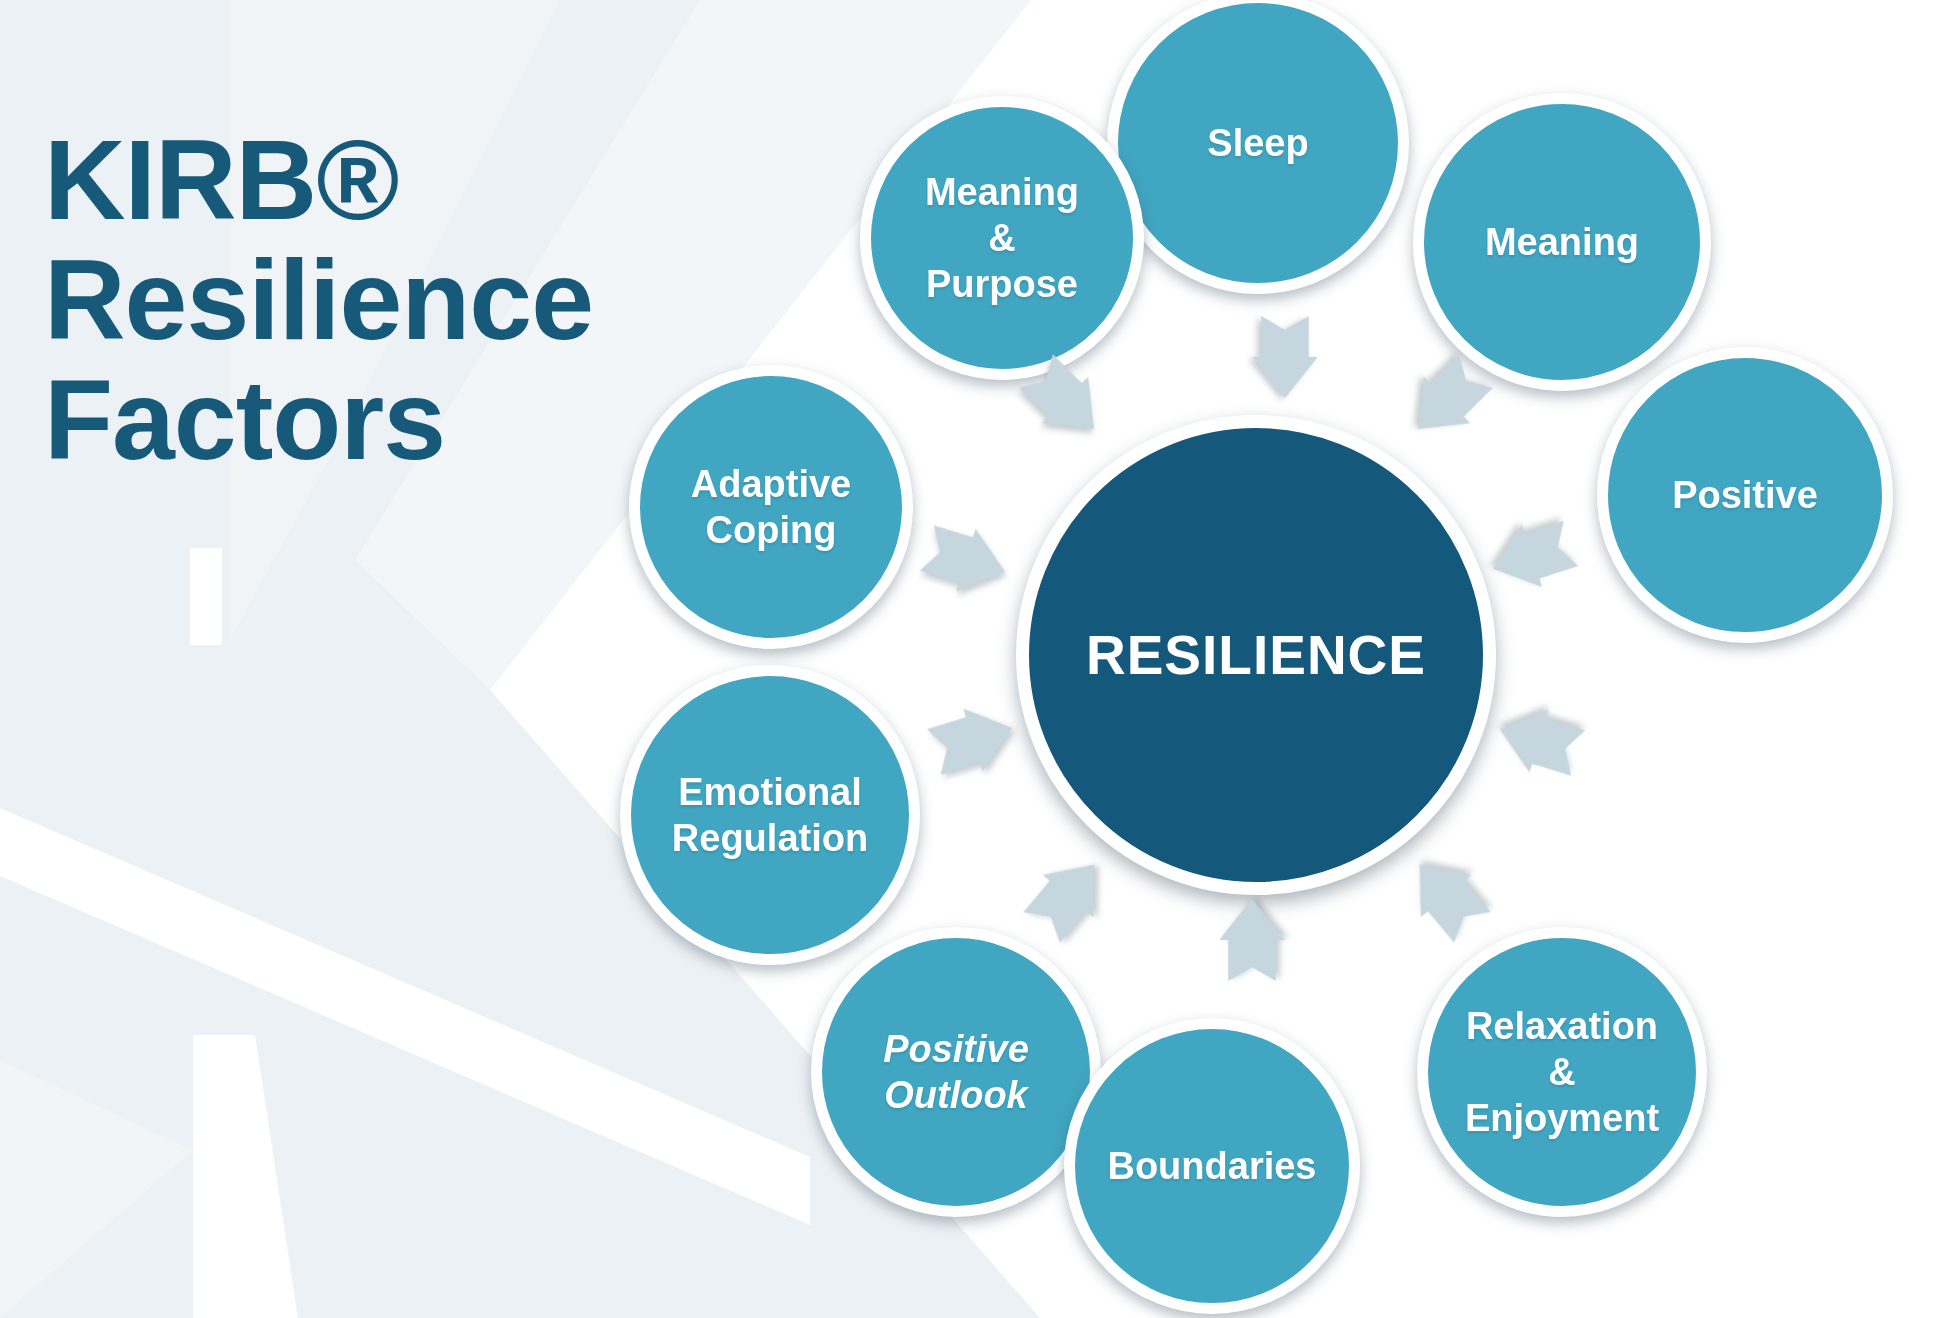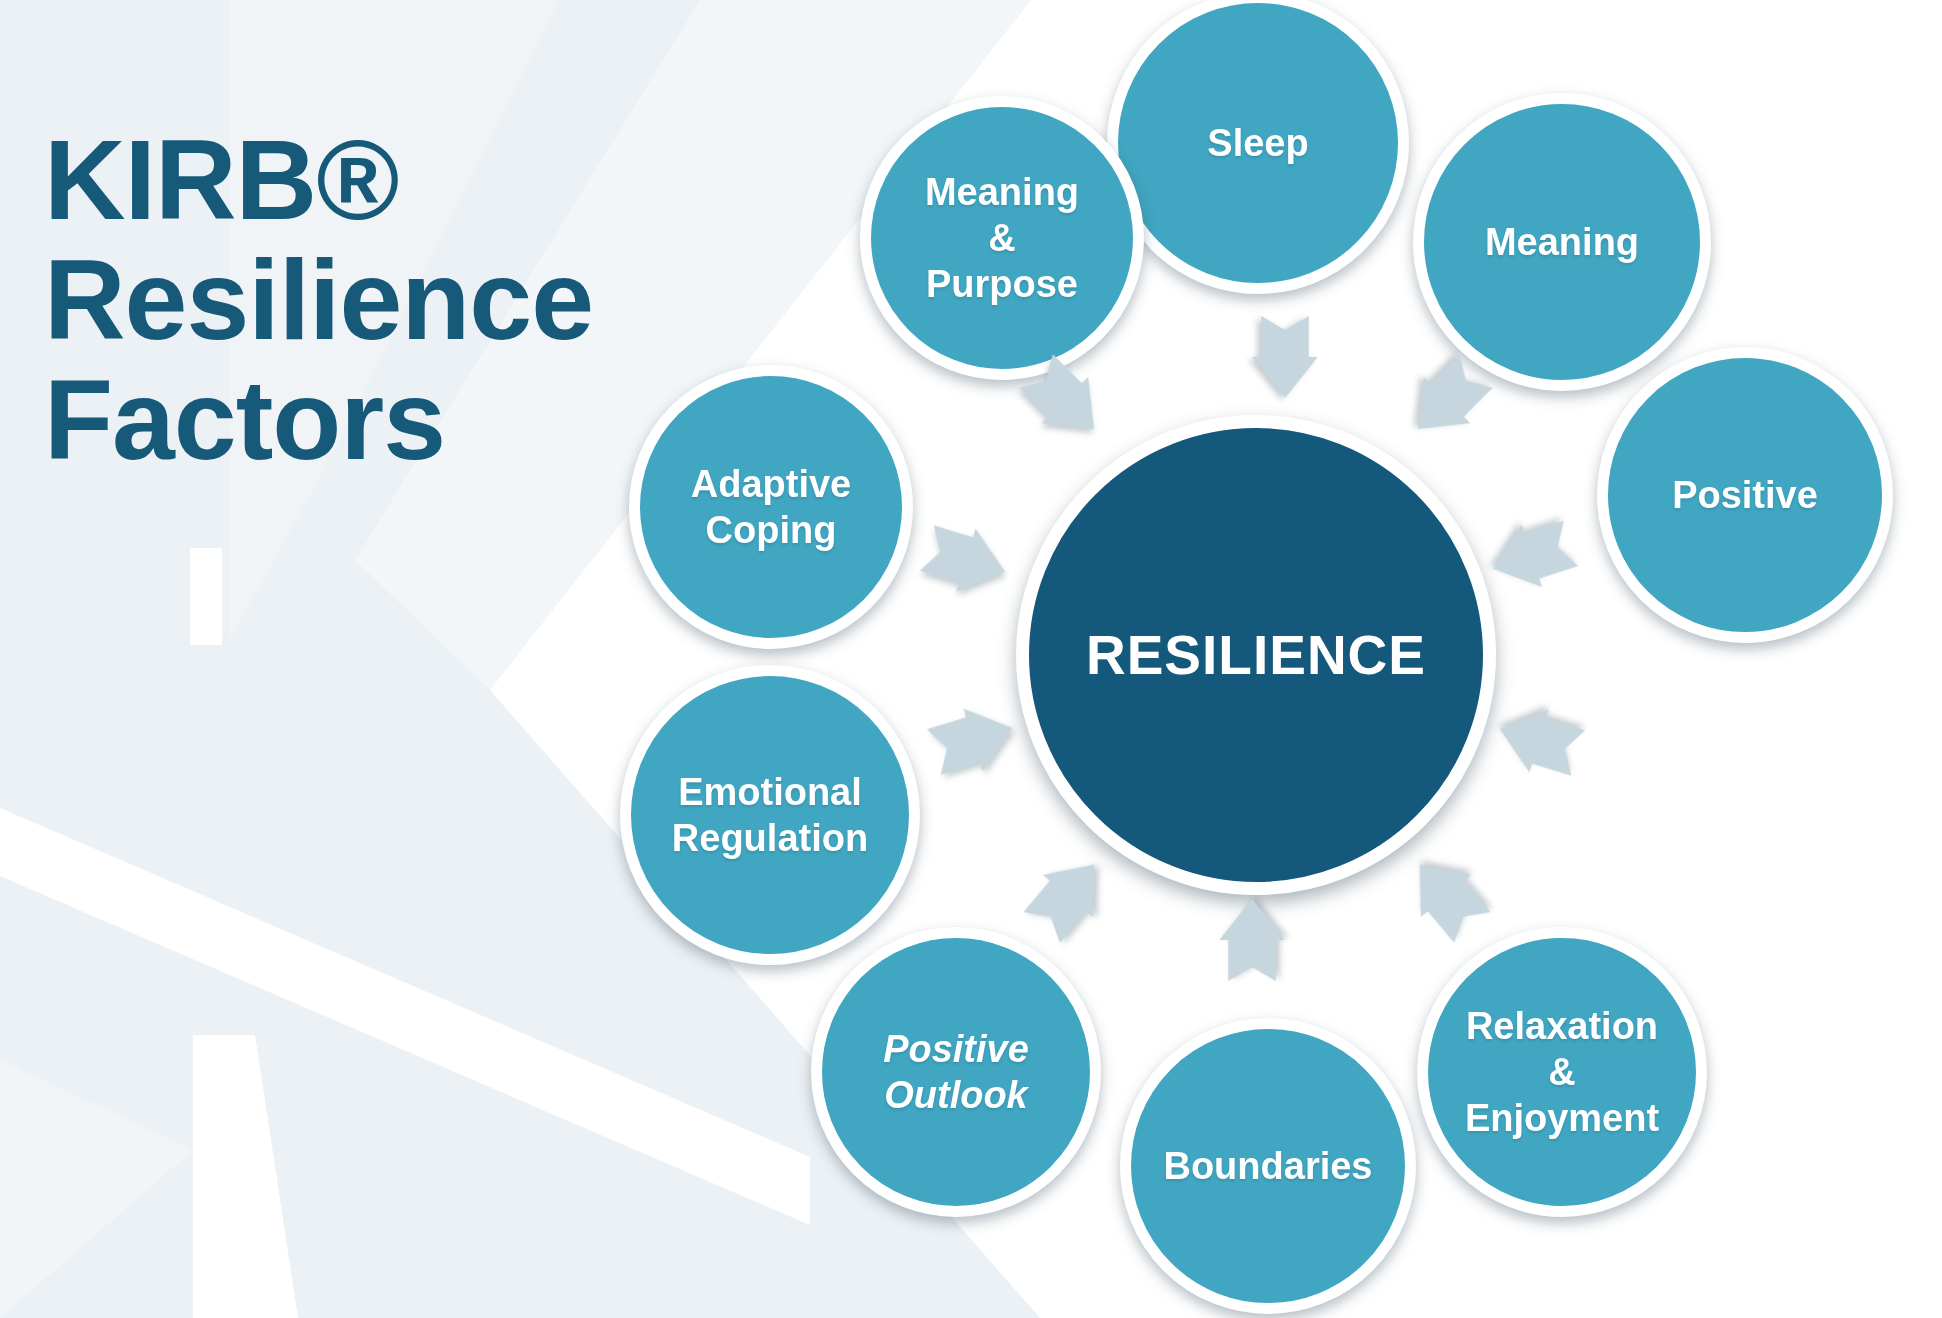--- a/index.html
+++ b/index.html
@@ -45,21 +45,21 @@
   #c-center      {left:1016px;top:415px;width:454px;height:454px;}
   #c-sleep       {left:1107px;top:-8px; width:280px;height:280px;}
   #c-meaning     {left:860px; top:96px; width:262px;height:262px;}
   #c-exercise    {left:1413px;top:93px; width:276px;height:276px;}
   #c-adaptive    {left:629px; top:365px;width:262px;height:262px;}
   #c-nutrition   {left:1597px;top:347px;width:274px;height:274px;}
   #c-emotional   {left:620px; top:665px;width:278px;height:278px;}
   #c-supportive  {left:1596px;top:669px;width:270px;height:270px;}
   #c-positive    {left:811px; top:927px;width:268px;height:268px;font-style:italic;}
   #c-relaxation  {left:1417px;top:927px;width:268px;height:268px;}
-  #c-boundaries  {left:1120px;top:1018px;width:274px;height:274px;}
+  #c-boundaries  {left:1064px;top:1018px;width:274px;height:274px;}
 
   .arrow{position:absolute;width:82px;height:68px;}
   .arrow svg{width:100%;height:100%;display:block;
     filter:drop-shadow(2px 4px 3px rgba(90,105,115,0.35));}
   .arrow polygon{fill:var(--arrow-fill,#C6D6DF);}
 
   #a-sleep      {left:1244px;top:323px;transform:rotate(90deg);}
   #a-meaning    {left:1024px;top:366px;transform:rotate(45deg);}
   #a-exercise   {left:1406px;top:366px;transform:rotate(135deg);}
   #a-adaptive   {left:925px; top:526px;transform:rotate(17deg);}

